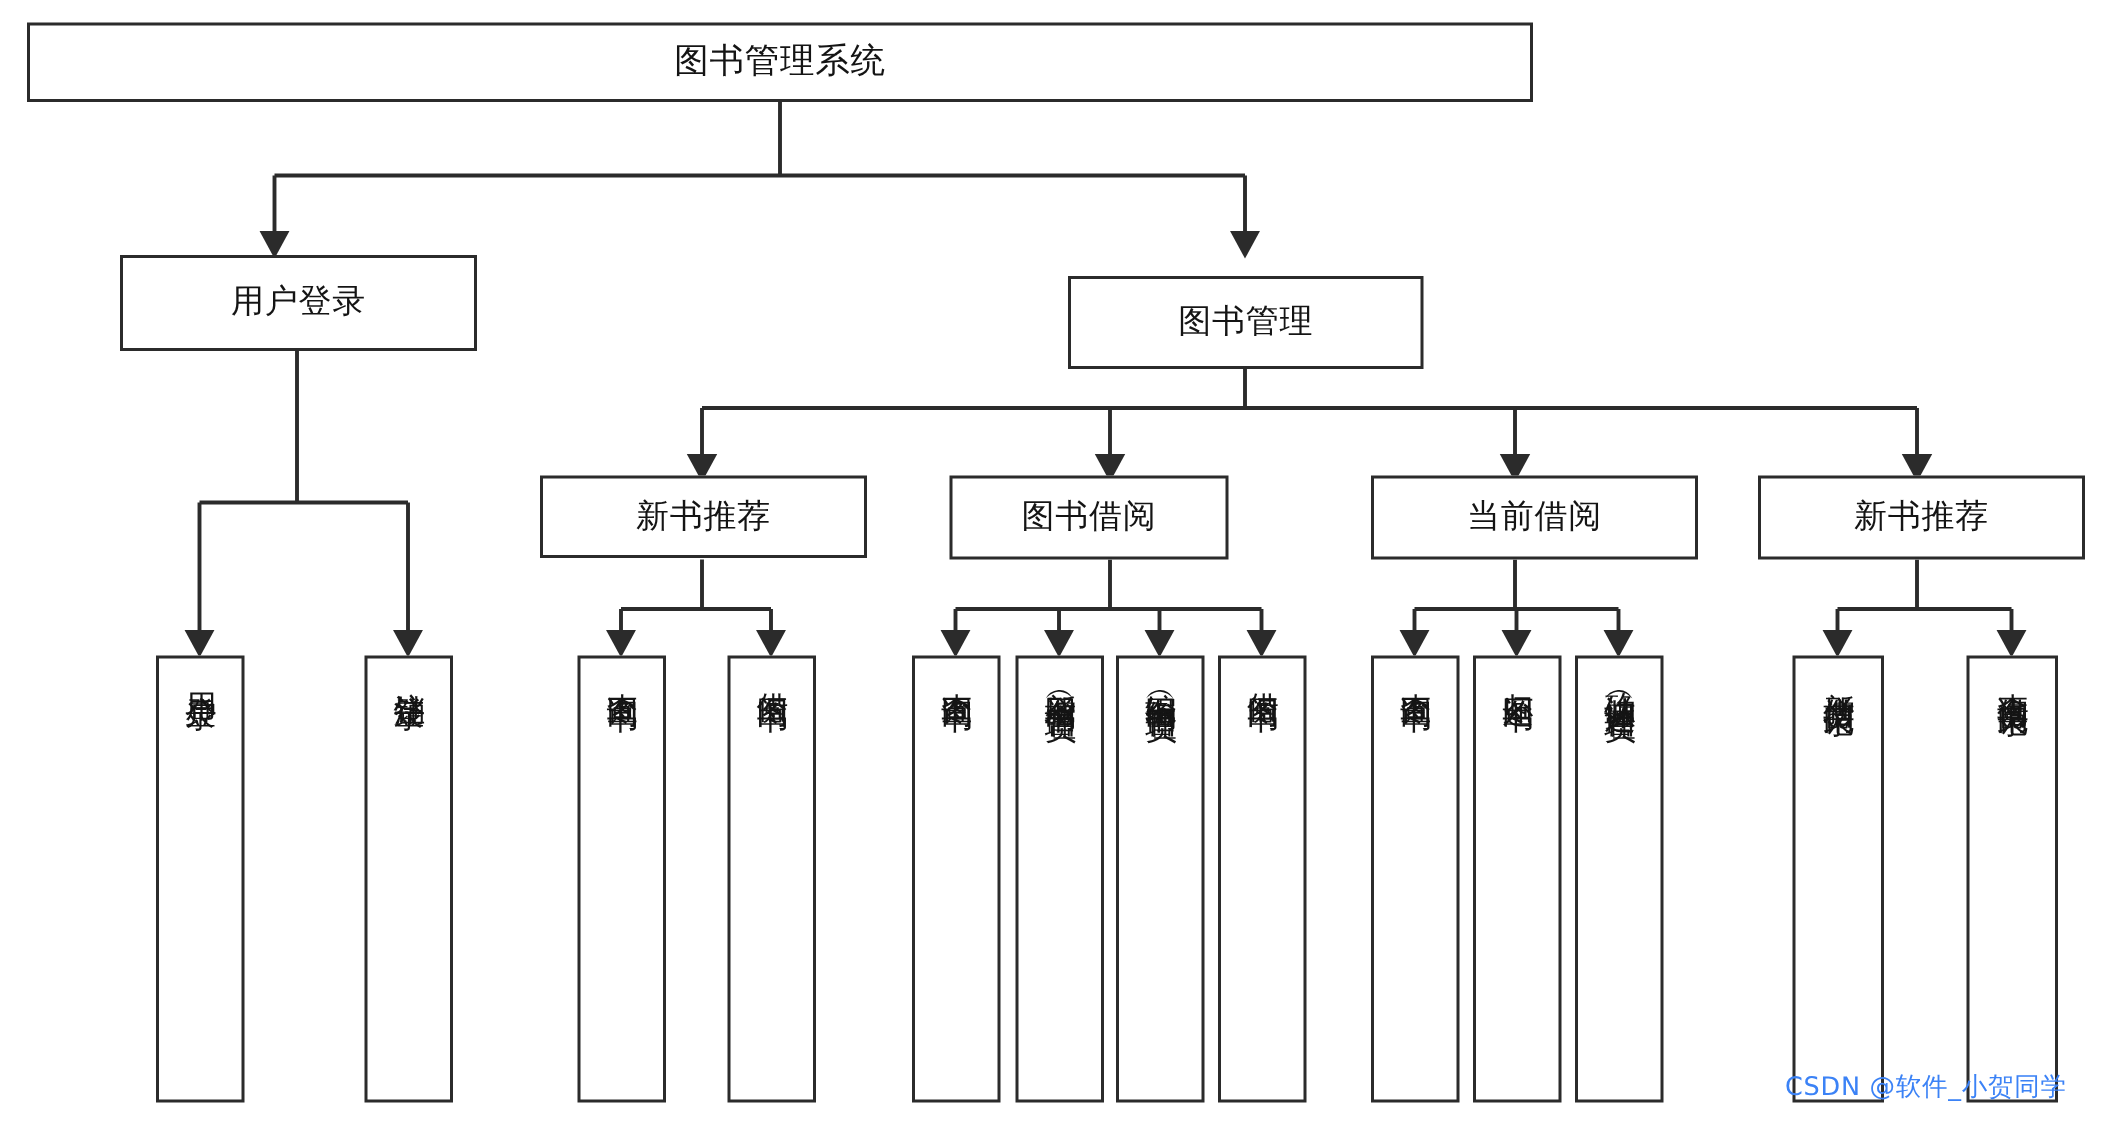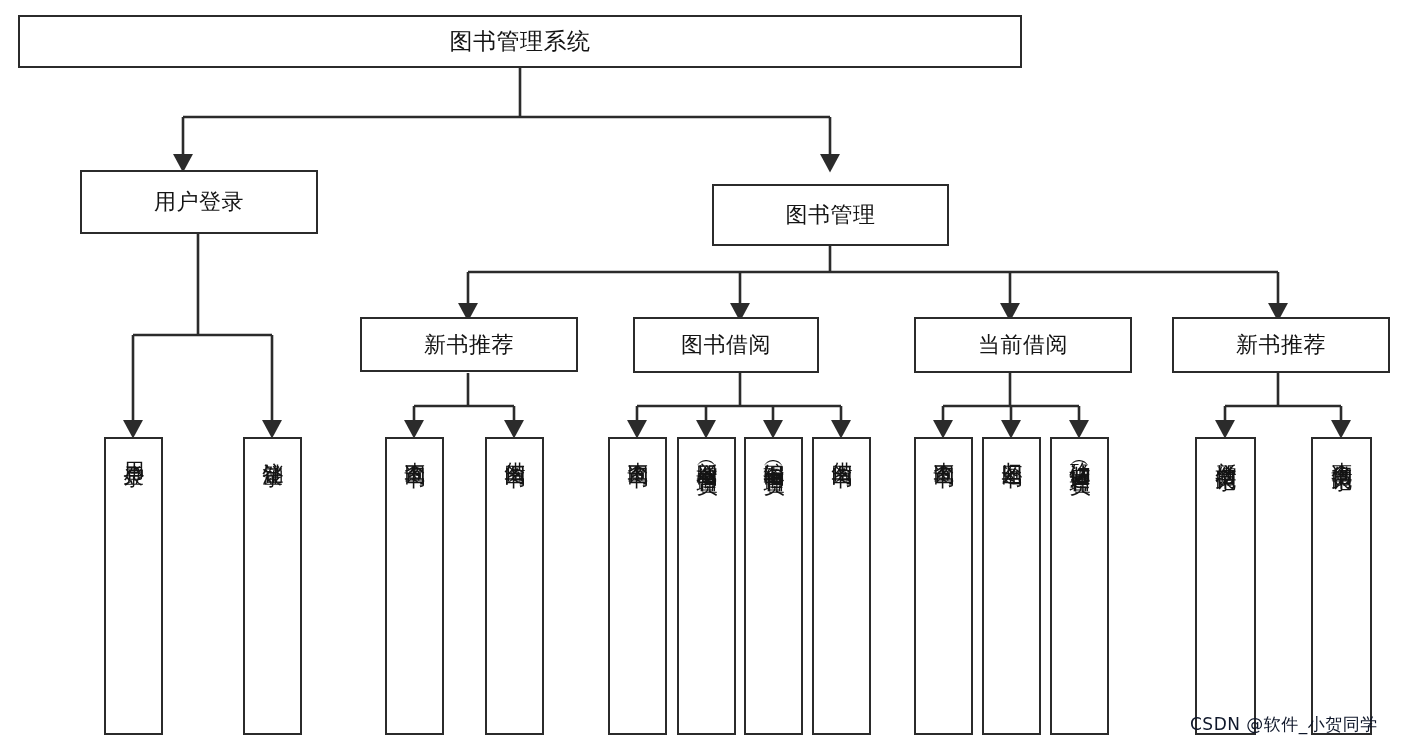--- a/index.html
+++ b/index.html
@@ -63,21 +63,21 @@
     letter-spacing: 2px;
     line-height: 1.0;
     max-height: 290px;
     text-align: left;
   }
   #watermark {
     position: absolute;
     left: 1190px;
     top: 713px;
     font-size: 17px;
-    color: #0f172a;
+    color: #3b82f6;
     white-space: nowrap;
     letter-spacing: 0.5px;
     font-family: "DejaVu Sans", "Liberation Sans", sans-serif;
   }
 </style>
 </head>
 <body>
 
 <div id="diagram-root">
 

